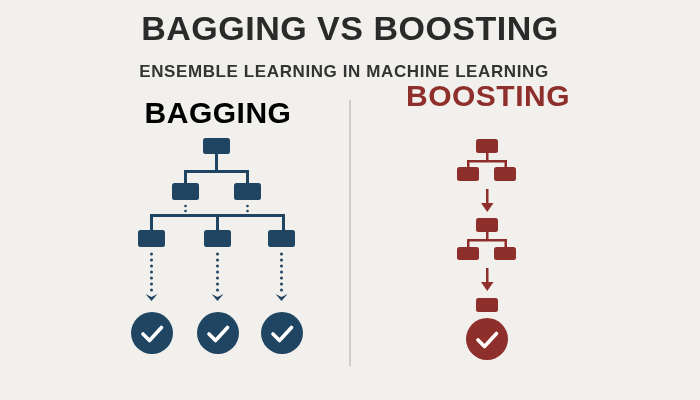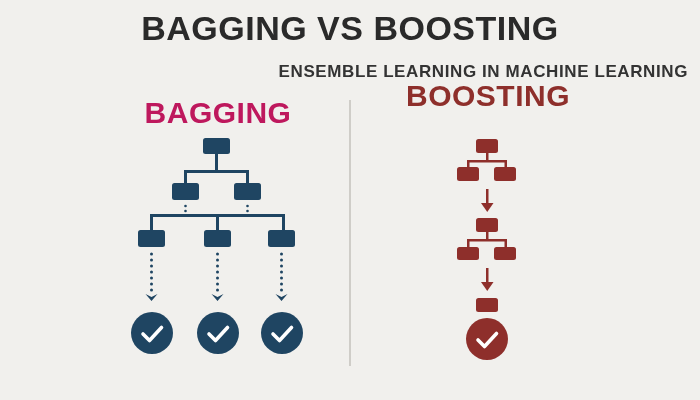--- a/index.html
+++ b/index.html
@@ -24,40 +24,40 @@
       font-weight: bold;
       color: #2a2a2a;
       letter-spacing: 0.5px;
       line-height: 40px;
     }
     .subtitle {
       position: absolute;
       left: 0;
       width: 688px;
       top: 62px;
-      text-align: right;
+      text-align: center;
       font-size: 17px;
       font-weight: bold;
       color: #333333;
       letter-spacing: 0.6px;
       line-height: 20px;
     }
     .section-title {
       position: absolute;
       font-size: 30px;
       font-weight: bold;
       line-height: 32px;
       text-align: center;
       letter-spacing: 0.5px;
     }
     .bag-title {
       left: 118px;
       width: 200px;
       top: 97px;
-      color: #be185d;
+      color: #000000;
     }
     .boost-title {
       left: 388px;
       width: 200px;
       top: 80px;
       color: #8e2f2b;
     }
     .divider {
       position: absolute;
       left: 349px;

